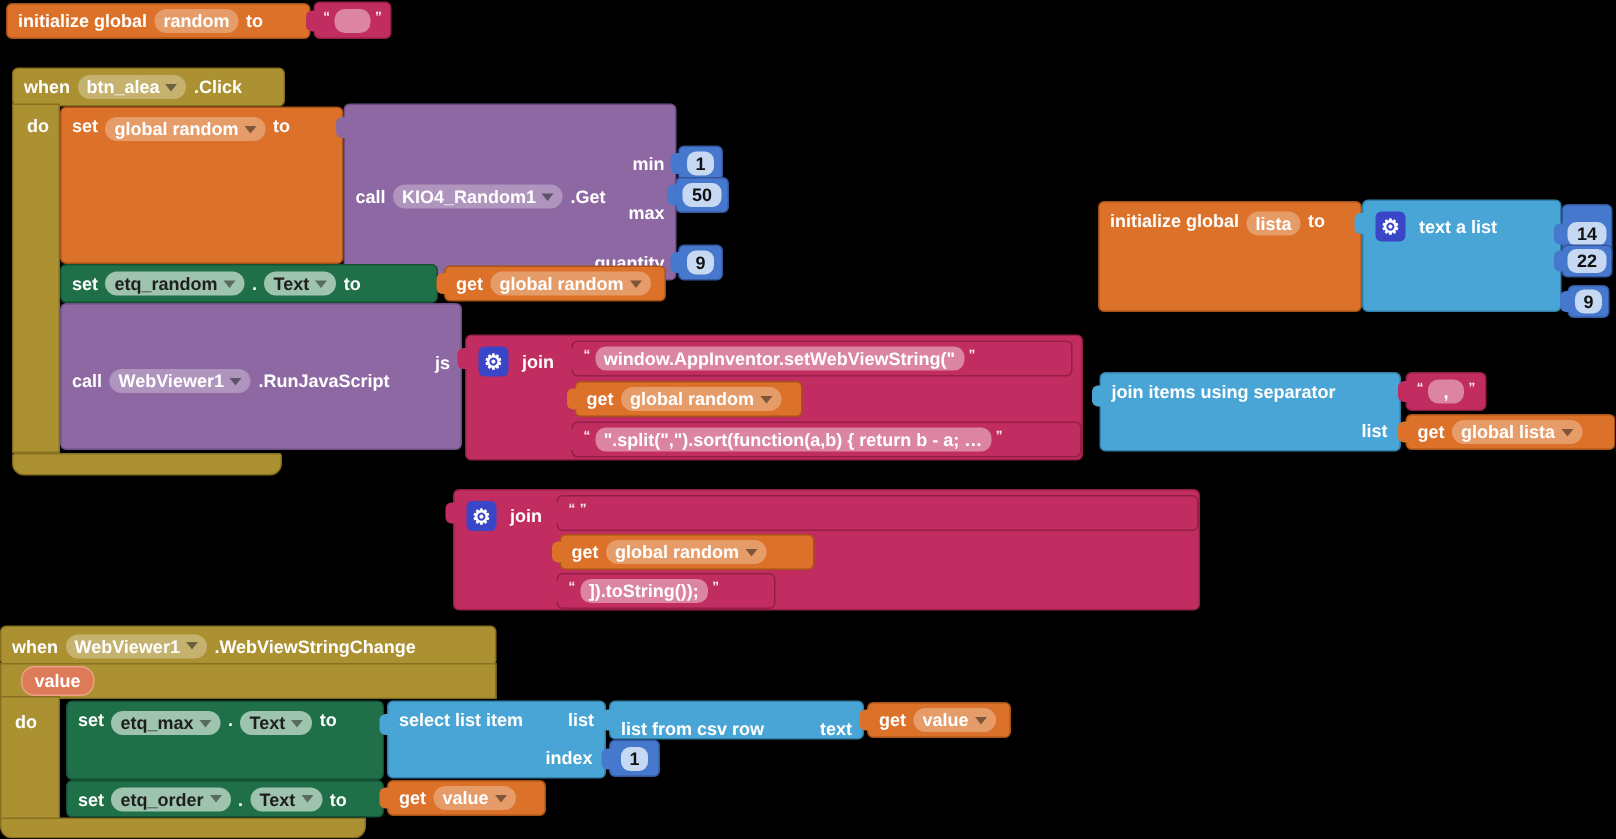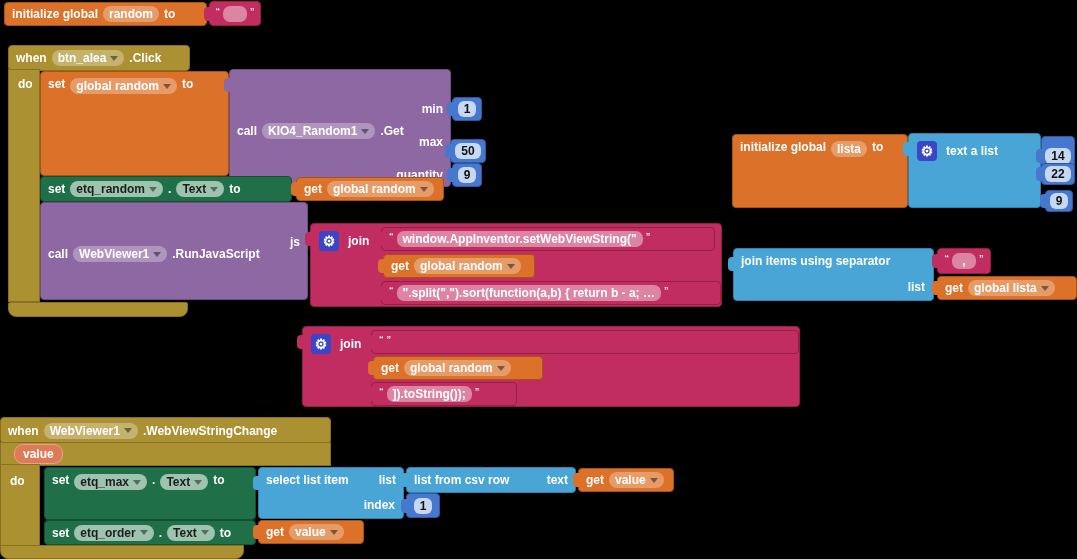--- a/index.html
+++ b/index.html
@@ -86,21 +86,21 @@
         <i class="dd"></i>
       </span>
     <span>.Get</span>
     <span class="prow" style="top:33px;">min</span>
     <span class="prow" style="top:66px;">max</span>
     <span class="prow" style="top:99px;">quantity</span>
   </div>
   <div class="blk blue vplug center" style="left:452px;top:97px;width:30px;height:24px;padding:0 2px;">
     <span class="numfield">1</span>
   </div>
-  <div class="blk blue vplug center" style="left:450px;top:139px;width:36px;height:24px;padding:0 2px;">
+  <div class="blk blue vplug center" style="left:450px;top:118px;width:36px;height:24px;padding:0 2px;">
     <span class="numfield">50</span>
   </div>
   <div class="blk blue vplug center" style="left:452px;top:163px;width:30px;height:24px;padding:0 2px;">
     <span class="numfield">9</span>
   </div>
 
   <div class="blk green" style="left:40px;top:176px;width:252px;height:26px;">
     <span>set</span>
     <span class="pill gpill">
         <span>etq_random</span>
@@ -247,21 +247,21 @@
       </span>
     <span>to</span>
   </div>
 
   <div class="blk cyan top spread vplug vplug-top" style="left:258px;top:467px;width:146px;height:52px;">
     <span>select list item</span>
     <span>list</span>
     <span class="corner">index</span>
   </div>
 
-  <div class="blk cyan spread vplug" style="left:406px;top:467px;width:170px;height:26px;">
+  <div class="blk cyan spread vplug" style="left:406px;top:467px;width:170px;height:26px;align-items:flex-end;">
     <span>list from csv row</span>
     <span>text</span>
   </div>
   <div class="blk orange vplug" style="left:578px;top:468px;width:96px;height:24px;">
     <span>get</span>
     <span class="pill">
         <span>value</span>
         <i class="dd"></i>
       </span>
   </div>

